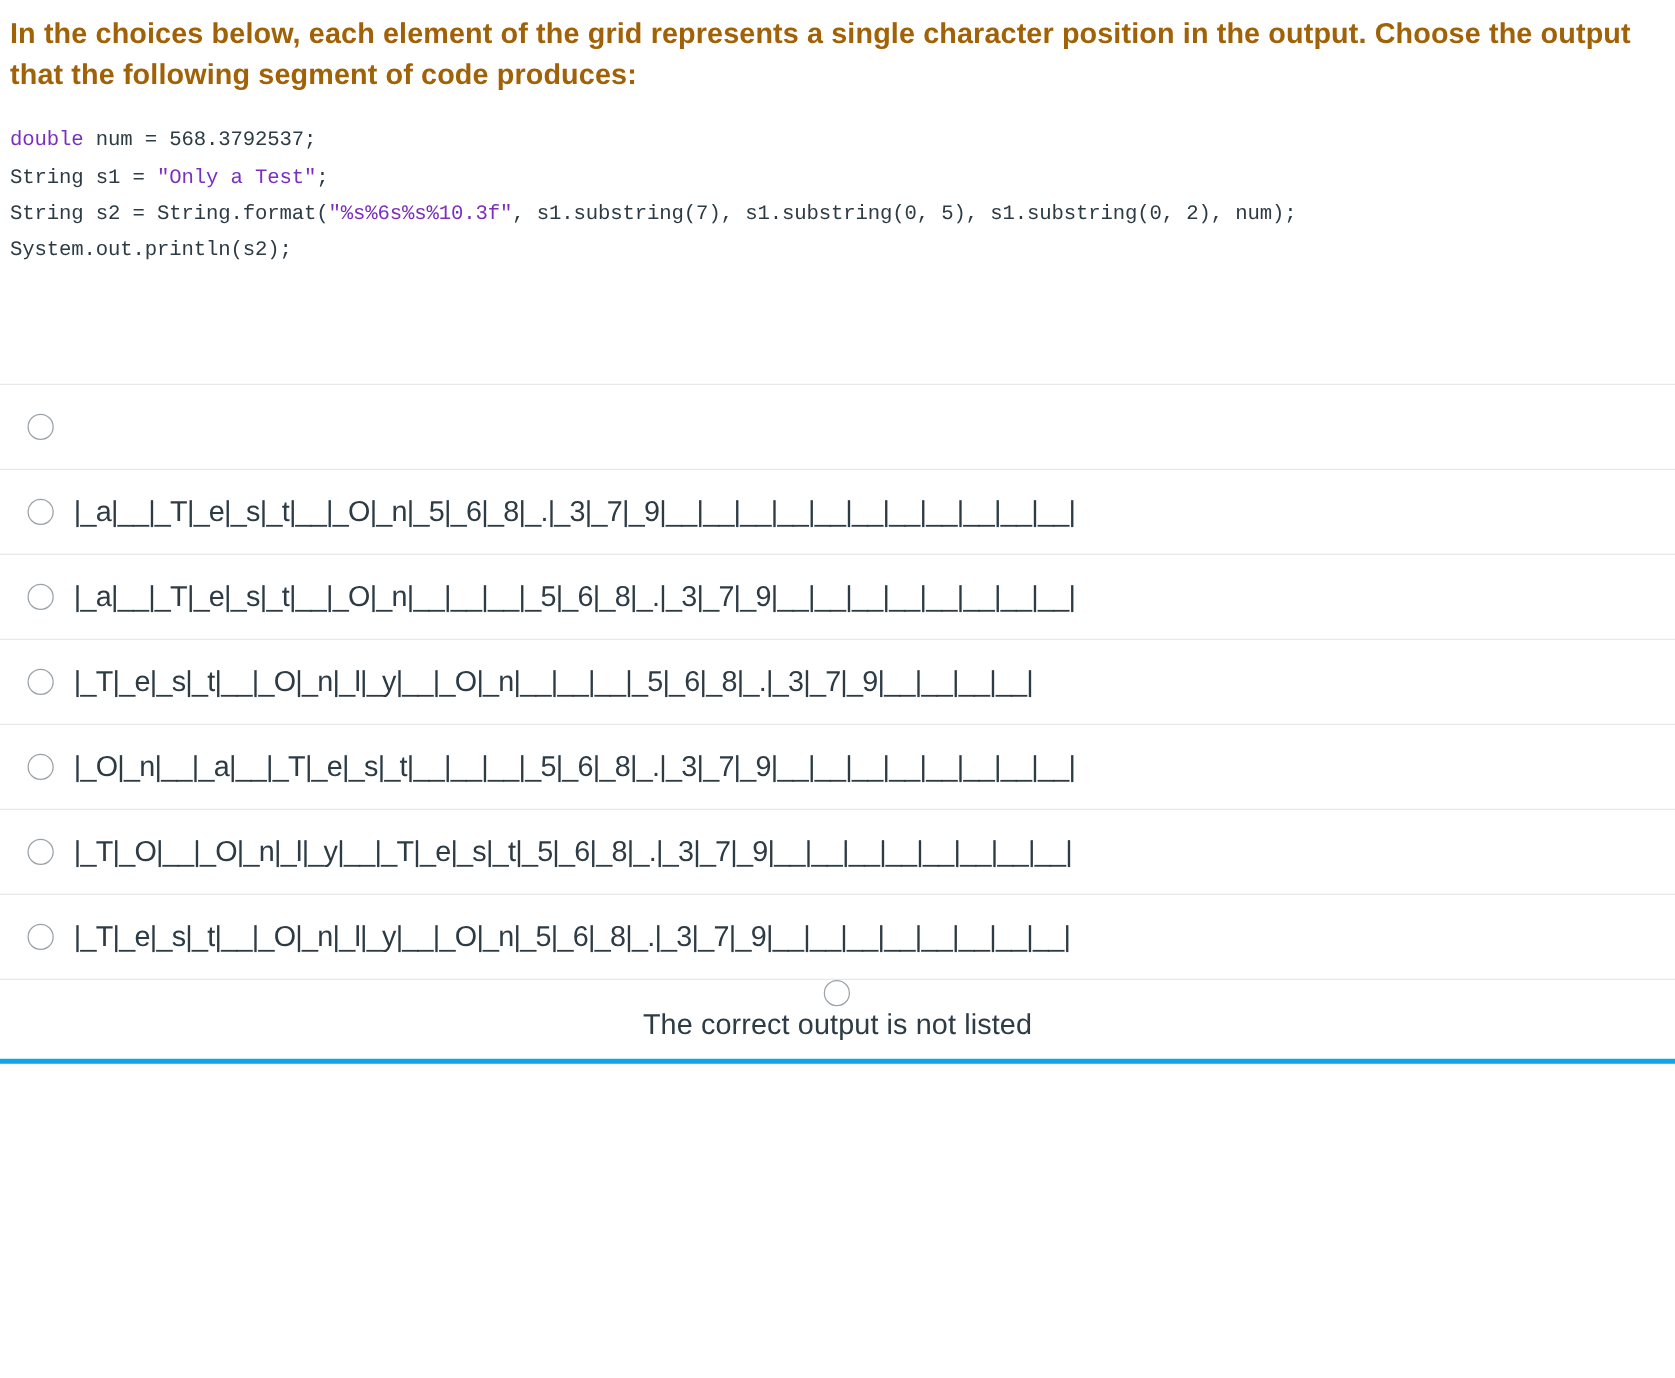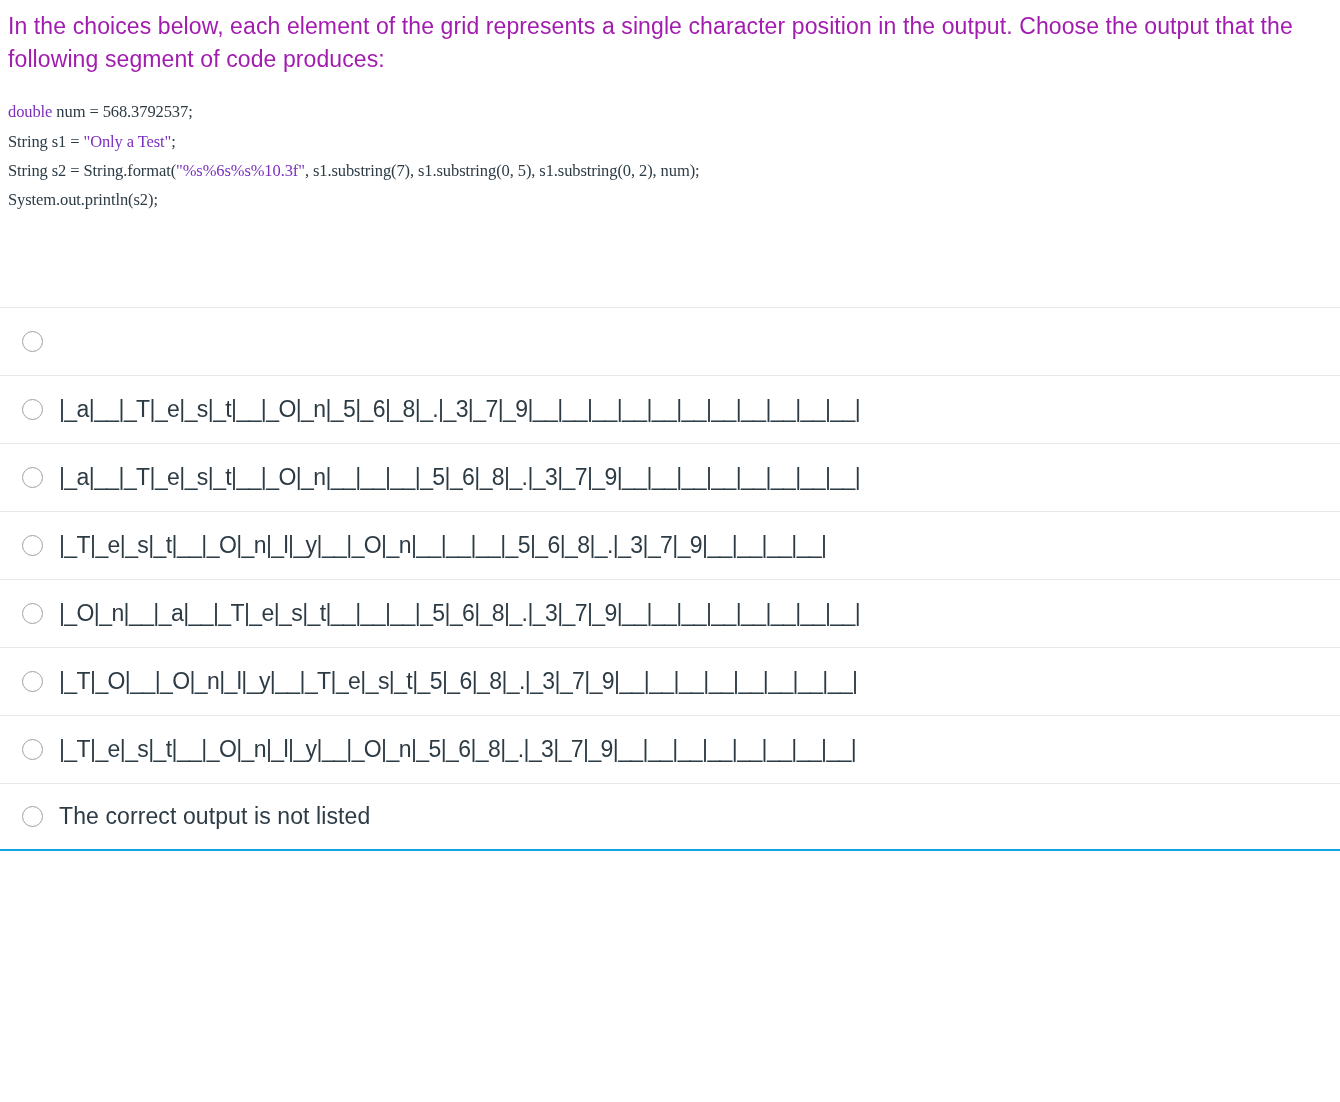--- a/index.html
+++ b/index.html
@@ -18,28 +18,29 @@
   .page {
     width: 1340px;
     box-sizing: border-box;
     padding: 0;
   }
 
   
   .prompt {
     font-size: 23px;
     line-height: 1.42;
-    color: #a21caf;
+    color: #a16207;
     padding: 10px 14px 0 8px;
     letter-spacing: 0.1px;
+    font-weight: bold;
   }
 
   
   .code-block {
-    font-family: Liberation Serif, serif;
+    font-family: Liberation Mono, monospace;
     font-size: 16.5px;
     line-height: 1.78;
     color: #2d3b45;
     padding: 22px 8px 0 8px;
     white-space: pre;
     letter-spacing: -0.1px;
   }
   .kw      { color: #7b2fbe; }
   .str     { color: #7b2fbe; }
   .plain   { color: #2d3b45; }
@@ -50,21 +51,22 @@
   }
   .choice-row {
     display: flex;
     align-items: center;
     border-top: 1px solid #e6e8ea;
     min-height: 68px;
     padding: 0 8px;
     box-sizing: border-box;
   }
   .choice-row:last-child {
-    border-bottom: 2px solid #0ea5e9;
+    border-bottom: 4px solid #0ea5e9;
+    flex-direction: column;
   }
   .radio {
     flex: 0 0 auto;
     width: 19px;
     height: 19px;
     border: 1.6px solid #9aa2a8;
     border-radius: 50%;
     background: #fff;
     margin-right: 16px;
     margin-left: 14px;

